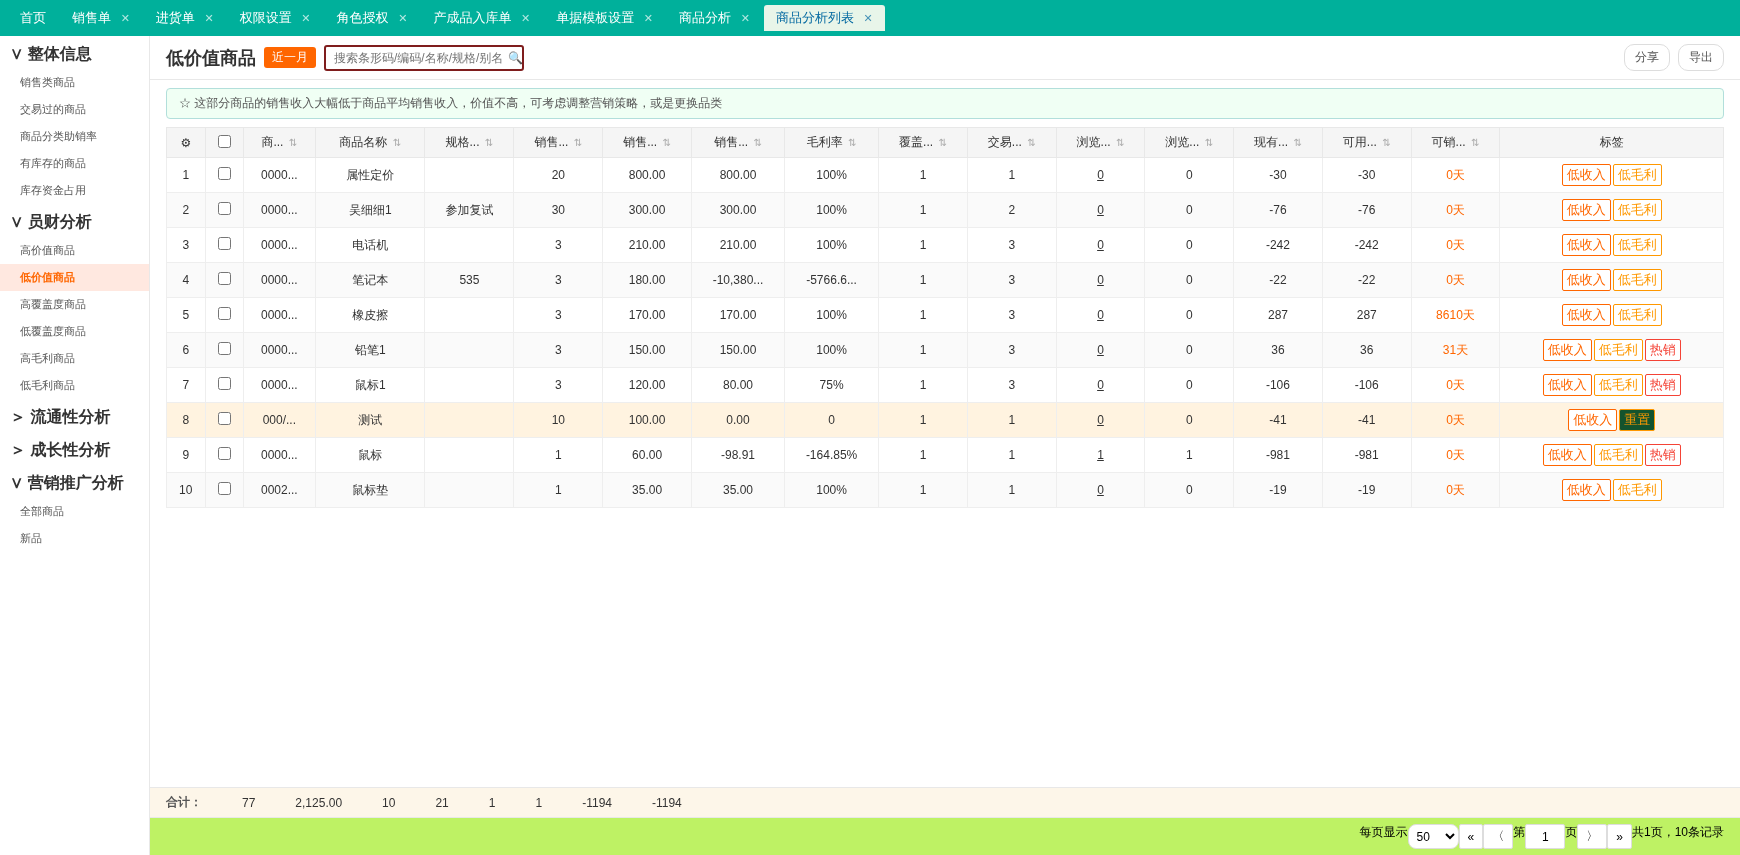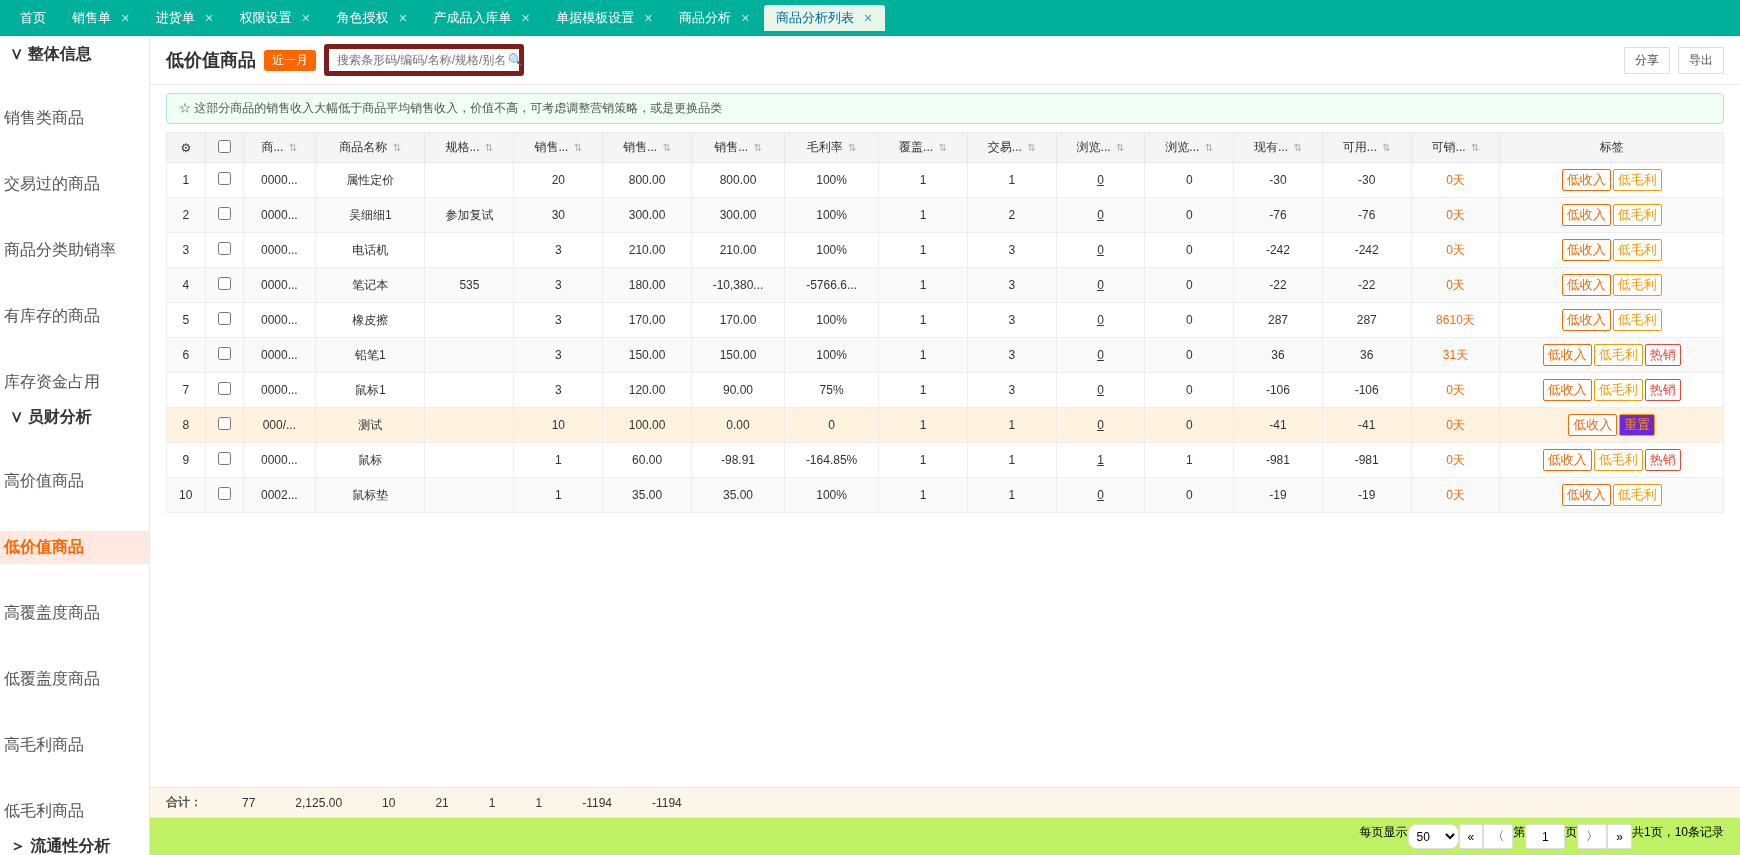--- a/index.html
+++ b/index.html
@@ -39,25 +39,24 @@
     .sidebar-group-title {
       color: #333;
       padding: 8px 10px 4px;
       font-weight: bold;
       font-size: 16px;
       display: flex;
       align-items: center;
       gap: 4px;
     }
     .sidebar-item {
-      padding: 6px 4px;
+      padding: 6px 20px;
       color: #555;
       cursor: pointer;
-      font-size: 16px;
-      margin-top: 33px;
+      font-size: 11px;
     }
     .sidebar-item.active { background: #ffe8e0; color: #ff6600; font-weight: bold; }
 
     
     .main-content {
       flex: 1;
       display: flex;
       flex-direction: column;
       overflow: hidden;
       background: #fff;
@@ -79,33 +78,33 @@
     .tag-btn {
       background: #ff6600;
       color: #fff;
       border: none;
       border-radius: 3px;
       padding: 2px 8px;
       font-size: 12px;
       cursor: pointer;
     }
     .search-box {
-      border: 5px solid #7f1d1d;
+      border: 2px solid #7f1d1d;
       border-radius: 3px;
       padding: 4px 8px;
       width: 200px;
       color: #999;
       outline: none;
     }
     .search-icon { color: #ff6600; margin-left: -24px; cursor: pointer; }
     .header-actions { margin-left: auto; display: flex; gap: 8px; }
     .action-btn {
       border: 1px solid #ddd;
       background: #fff;
-      border-radius: 1px;
+      border-radius: 10px;
       padding: 4px 10px;
       cursor: pointer;
       color: #555;
       font-size: 12px;
     }
 
     
     .info-banner {
       background: #f0fff4;
       border: 1px solid #b2dfdb;
@@ -146,21 +145,21 @@
       text-align: center;
       color: #333;
       white-space: nowrap;
     }
     tbody tr:nth-child(even) { background: #fafafa; }
     tbody tr.highlighted { background: #fff3e0; }
     .tag { display: inline-block; border-radius: 2px; padding: 1px 4px; font-size: 13px; margin: 1px; }
     .tag-low-income { background: #fff; border: 1px solid #ff6600; color: #ff6600; }
     .tag-low-margin { background: #fff; border: 1px solid #ff9800; color: #ff9800; }
     .tag-hot { background: #fff; border: 1px solid #f44336; color: #f44336; }
-    .tag-recommend { background: #6d28d9; border: 1px solid #ff9800; color: #ff9800; }
+    .tag-recommend { background: #14532d; border: 1px solid #ff9800; color: #ff9800; }
     .days-red { color: #ff6600; }
     .link-underline { text-decoration: underline; color: #333; cursor: pointer; }
 
     
     .footer-summary {
       background: #fdf6e9;
       border-top: 1px solid #e8e8e8;
       padding: 6px 16px;
       display: flex;
       align-items: center;
@@ -398,21 +397,21 @@
     <td><span class="tag tag-low-income">低收入</span><span class="tag tag-low-margin">低毛利</span><span class="tag tag-hot">热销</span></td>
   </tr>
             <tr>
     <td>7</td>
     <td><input type="checkbox" style=""></td>
     <td>0000...</td>
     <td>鼠标1</td>
     <td></td>
     <td>3</td>
     <td>120.00</td>
-    <td>90.00</td>
+    <td>80.00</td>
     <td>75%</td>
     <td>1</td>
     <td>3</td>
     <td><span class="link-underline">0</span></td>
     <td>0</td>
     <td>-106</td>
     <td>-106</td>
     <td><span class="days-red">0天</span></td>
     <td><span class="tag tag-low-income">低收入</span><span class="tag tag-low-margin">低毛利</span><span class="tag tag-hot">热销</span></td>
   </tr>

